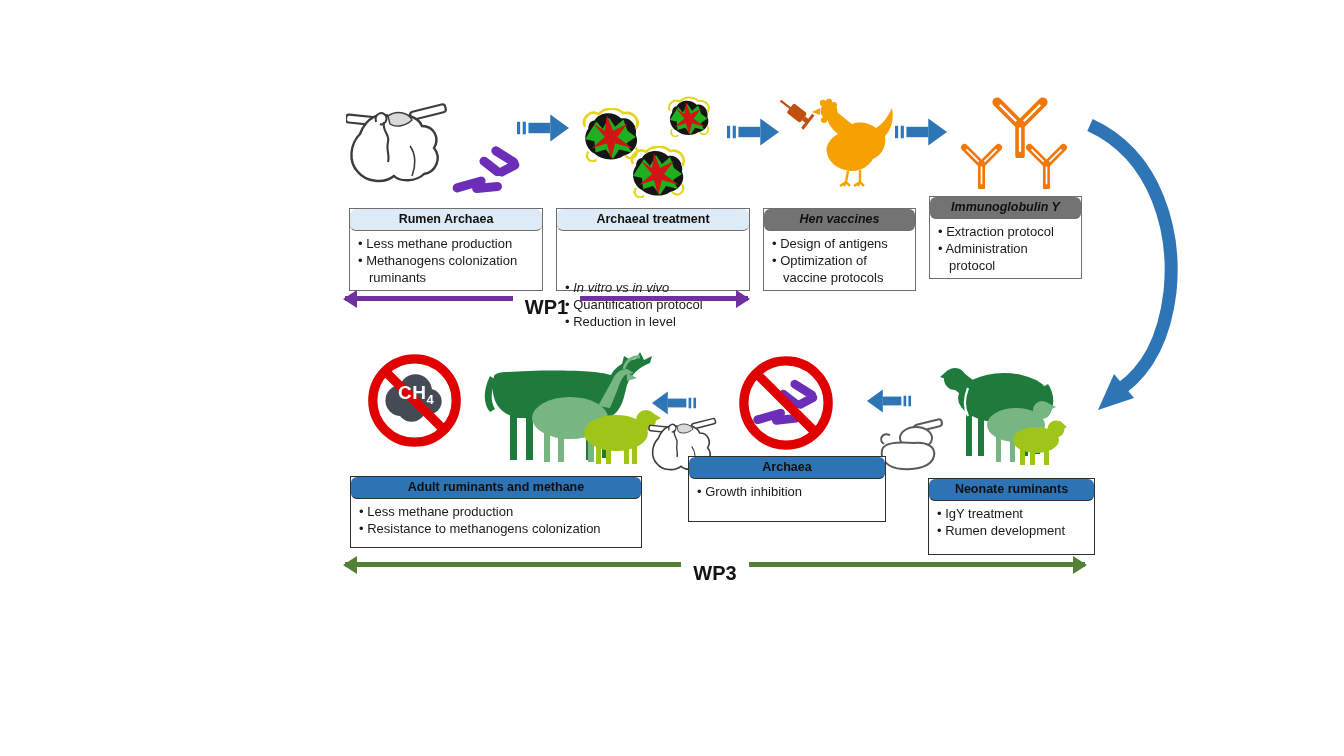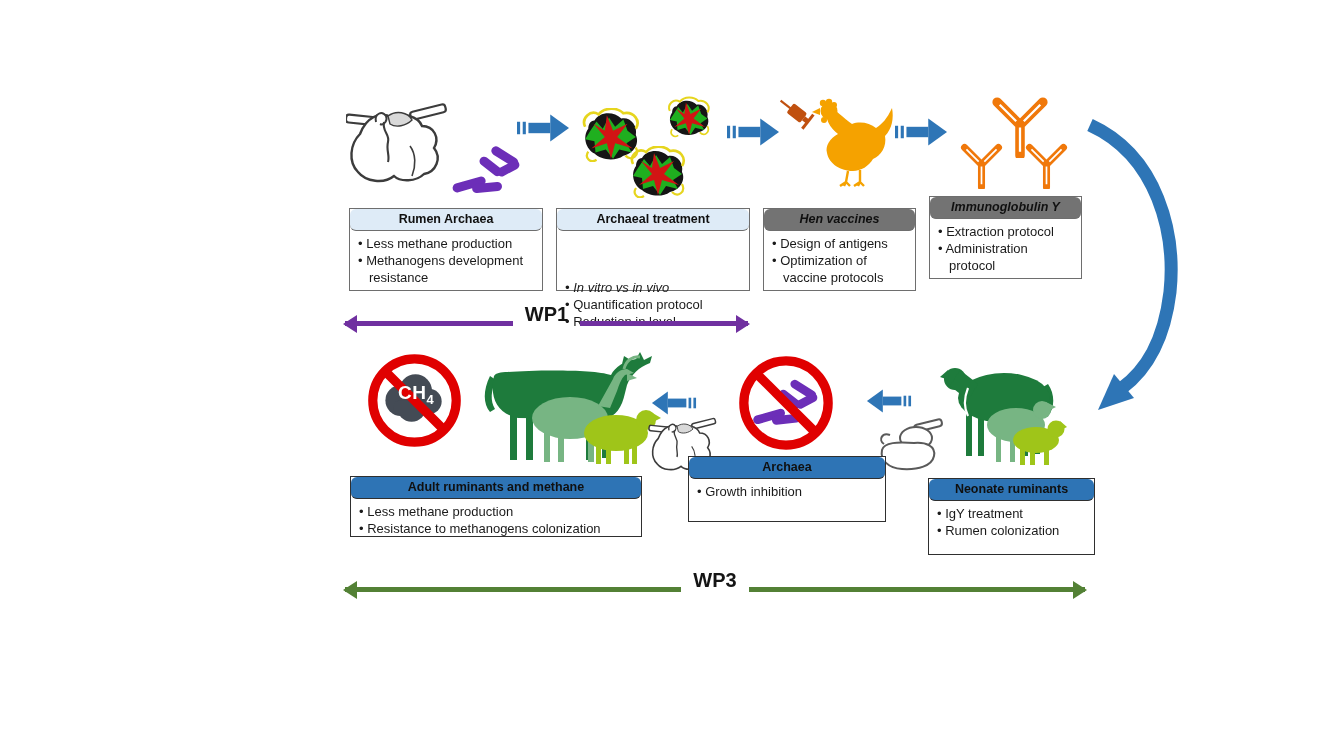--- a/index.html
+++ b/index.html
@@ -15,21 +15,21 @@
   .pbox.darkb .pbox-h{border-bottom-color:#2f2f2f;}
   .hl{background:#DEEBF7;}
   .hm{background:#737373;font-style:italic;}
   .hd{background:#2E74B5;}
   .pbox-b{margin:4px 4px 0 8px;padding:0;list-style:none;font-size:13px;line-height:1.32;}
   .pbox-b li{padding-left:11px;text-indent:-11px;color:#1a1a1a;}
   .pbox-b li::before{content:"• ";}
   .it{font-style:italic;margin-top:48px;}
 
   
-  .wprow{position:absolute;display:flex;align-items:flex-end;height:30px;}
+  .wprow{position:absolute;display:flex;align-items:flex-start;height:30px;}
   .wplab{font-size:20px;font-weight:bold;color:#151515;margin:0 12px;white-space:nowrap;}
   .wpline{flex:1;height:5px;position:relative;}
   .wpline.l::before{content:"";position:absolute;left:-2px;top:-6.5px;width:0;height:0;
       border-top:9px solid transparent;border-bottom:9px solid transparent;}
   .wpline.r::after{content:"";position:absolute;right:-2px;top:-6.5px;width:0;height:0;
       border-top:9px solid transparent;border-bottom:9px solid transparent;}
   .wp1 .wpline{background:#7030A0;} .wp1 .wpline.l::before{border-right:14px solid #7030A0;}
   .wp1 .wpline.r::after{border-left:14px solid #7030A0;}
   .wp2 .wpline{background:#FFC000;} .wp2 .wpline.l::before{border-right:14px solid #FFC000;}
   .wp2 .wpline.r::after{border-left:14px solid #FFC000;}
@@ -161,21 +161,21 @@
 
   <svg class="abs" style="left:1086px;top:112px" width="92" height="300" viewBox="0 0 92 300">
     <path d="M4,13 C72,44 90,122 84,180 C78,230 60,258 36,276" fill="none" stroke="#2E75B6" stroke-width="13"></path>
     <polygon points="12,298 48,286 28,262" fill="#2E75B6"></polygon>
   </svg>
 
   <div class="pbox" style="left:349px;top:208px;width:194px;height:83px">
     <div class="pbox-h hl">Rumen Archaea</div>
     <ul class="pbox-b">
       <li>Less methane production</li>
-      <li>Methanogens development resistance</li>
+      <li>Methanogens colonization ruminants</li>
     </ul>
   </div>
 
   <div class="pbox" style="left:556px;top:208px;width:194px;height:83px">
     <div class="pbox-h hl">Archaeal treatment</div>
     <ul class="pbox-b">
       <li class="it">In vitro vs in vivo</li>
       <li>Quantification protocol</li>
       <li>Reduction in level</li>
     </ul>
@@ -295,40 +295,40 @@
     <g fill="#9FC519">
       <rect x="82" y="96" width="5" height="17"></rect>
         <rect x="92" y="99" width="5" height="14"></rect>
       <rect x="106" y="96" width="5" height="17"></rect>
       <ellipse cx="98" cy="88" rx="23" ry="13"></ellipse>
       <circle cx="118" cy="77" r="8.5"></circle>
       <polygon points="122,69 129,75 121,79"></polygon>
     </g>
   </svg>
 
-  <div class="pbox darkb" style="left:350px;top:476px;width:292px;height:61px">
+  <div class="pbox darkb" style="left:350px;top:476px;width:292px;height:72px">
     <div class="pbox-h hd">Adult ruminants and methane</div>
     <ul class="pbox-b">
       <li>Less methane production</li>
       <li>Resistance to methanogens colonization</li>
     </ul>
   </div>
 
   <div class="pbox darkb" style="left:688px;top:456px;width:198px;height:66px">
     <div class="pbox-h hd">Archaea</div>
     <ul class="pbox-b">
       <li>Growth inhibition</li>
     </ul>
   </div>
 
   <div class="pbox darkb" style="left:928px;top:478px;width:167px;height:77px">
     <div class="pbox-h hd">Neonate ruminants</div>
     <ul class="pbox-b">
       <li>IgY treatment</li>
-      <li>Rumen colonization</li>
+      <li>Rumen development</li>
     </ul>
   </div>
 
   <div class="wprow wp3" style="left:345px;top:562px;width:740px">
     <div class="wpline l"></div>
     <span class="wplab">WP3</span>
     <div class="wpline r"></div>
   </div>
 
 </div>

